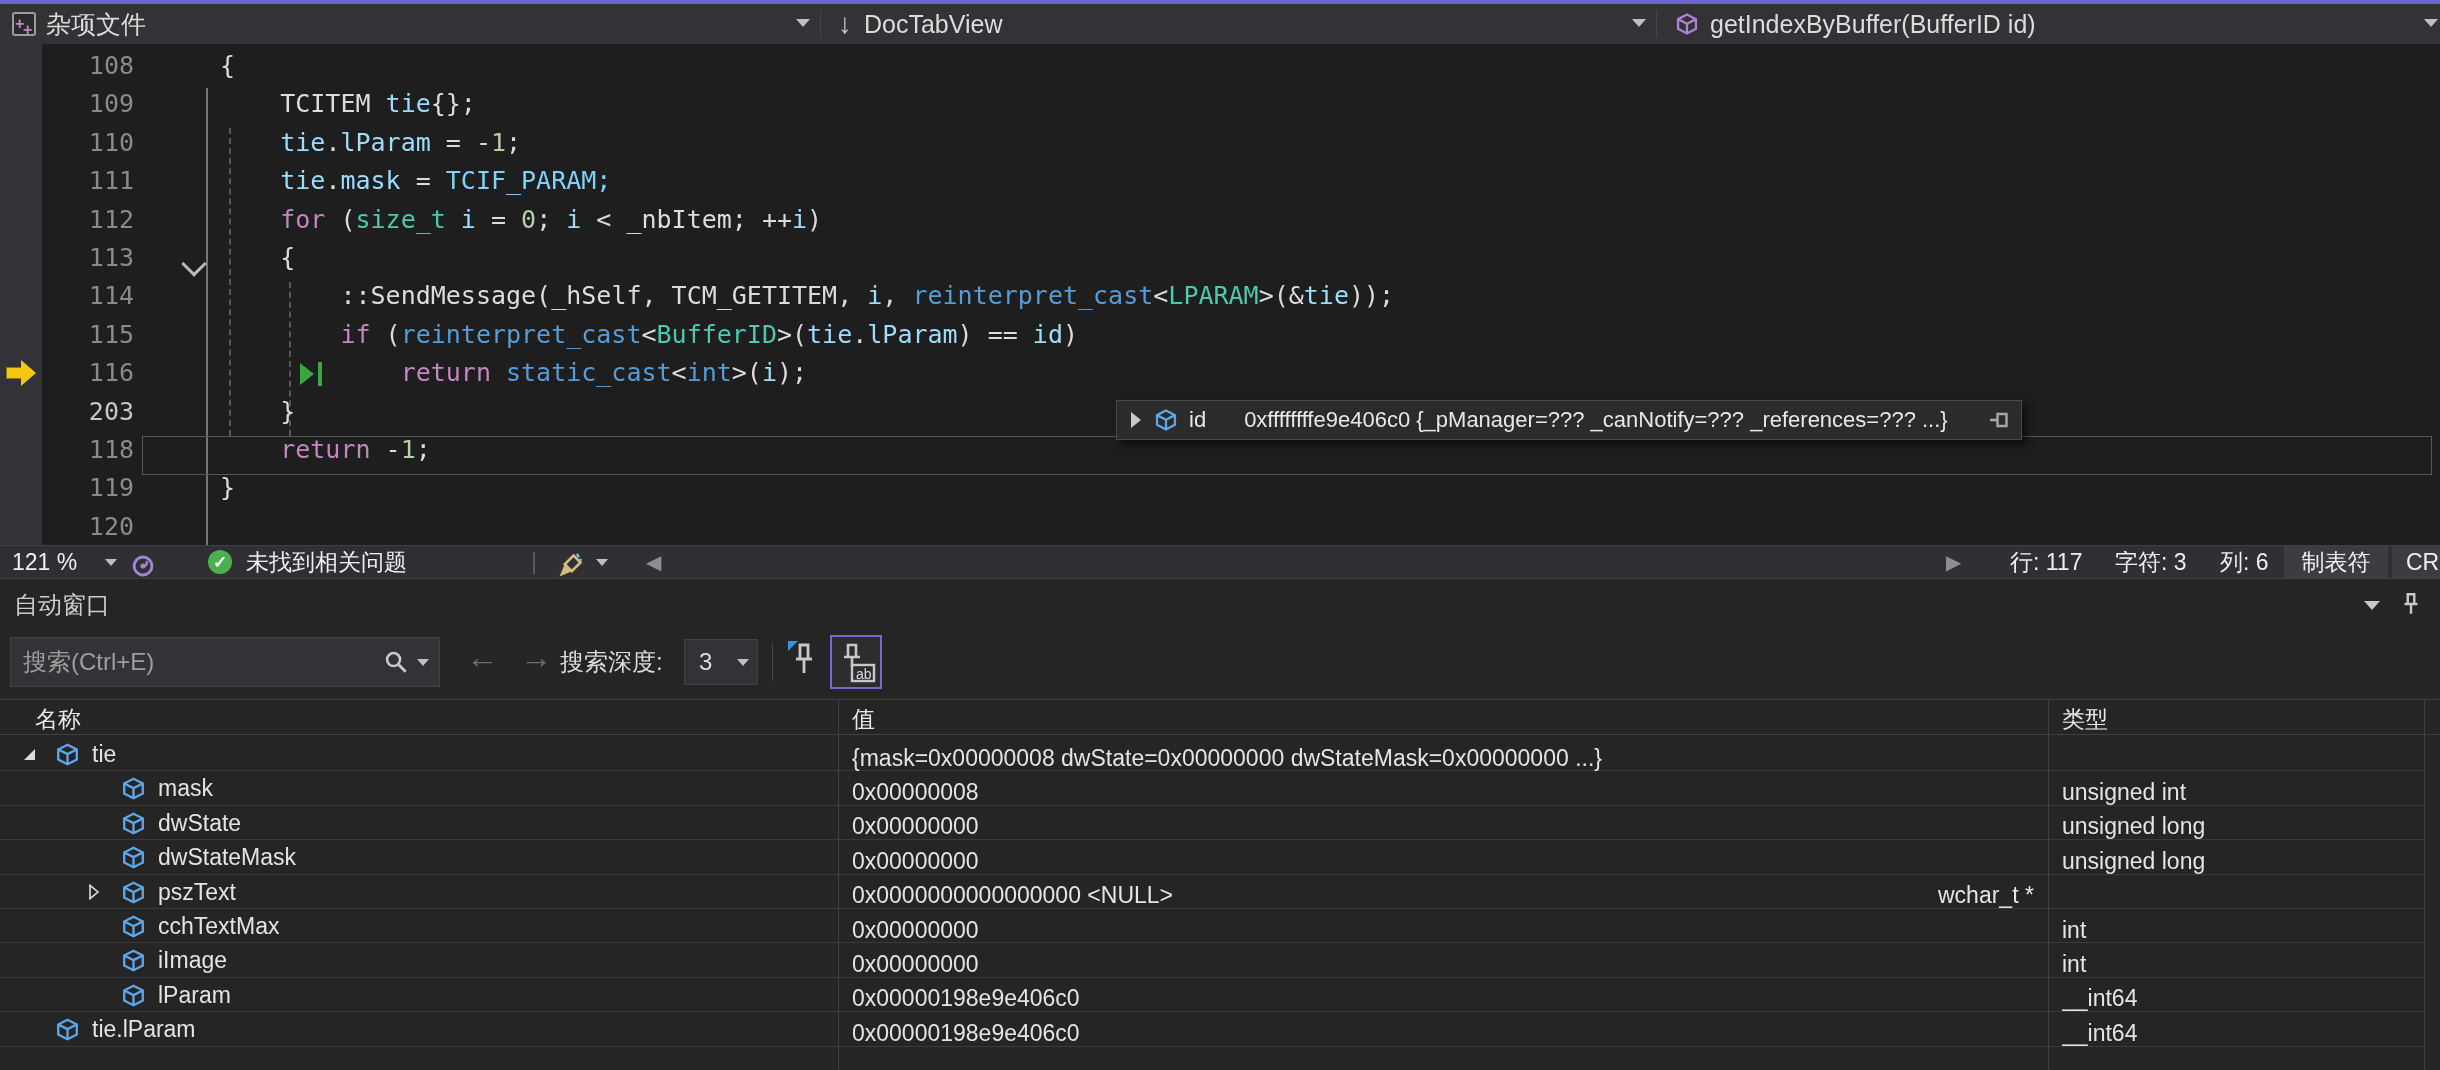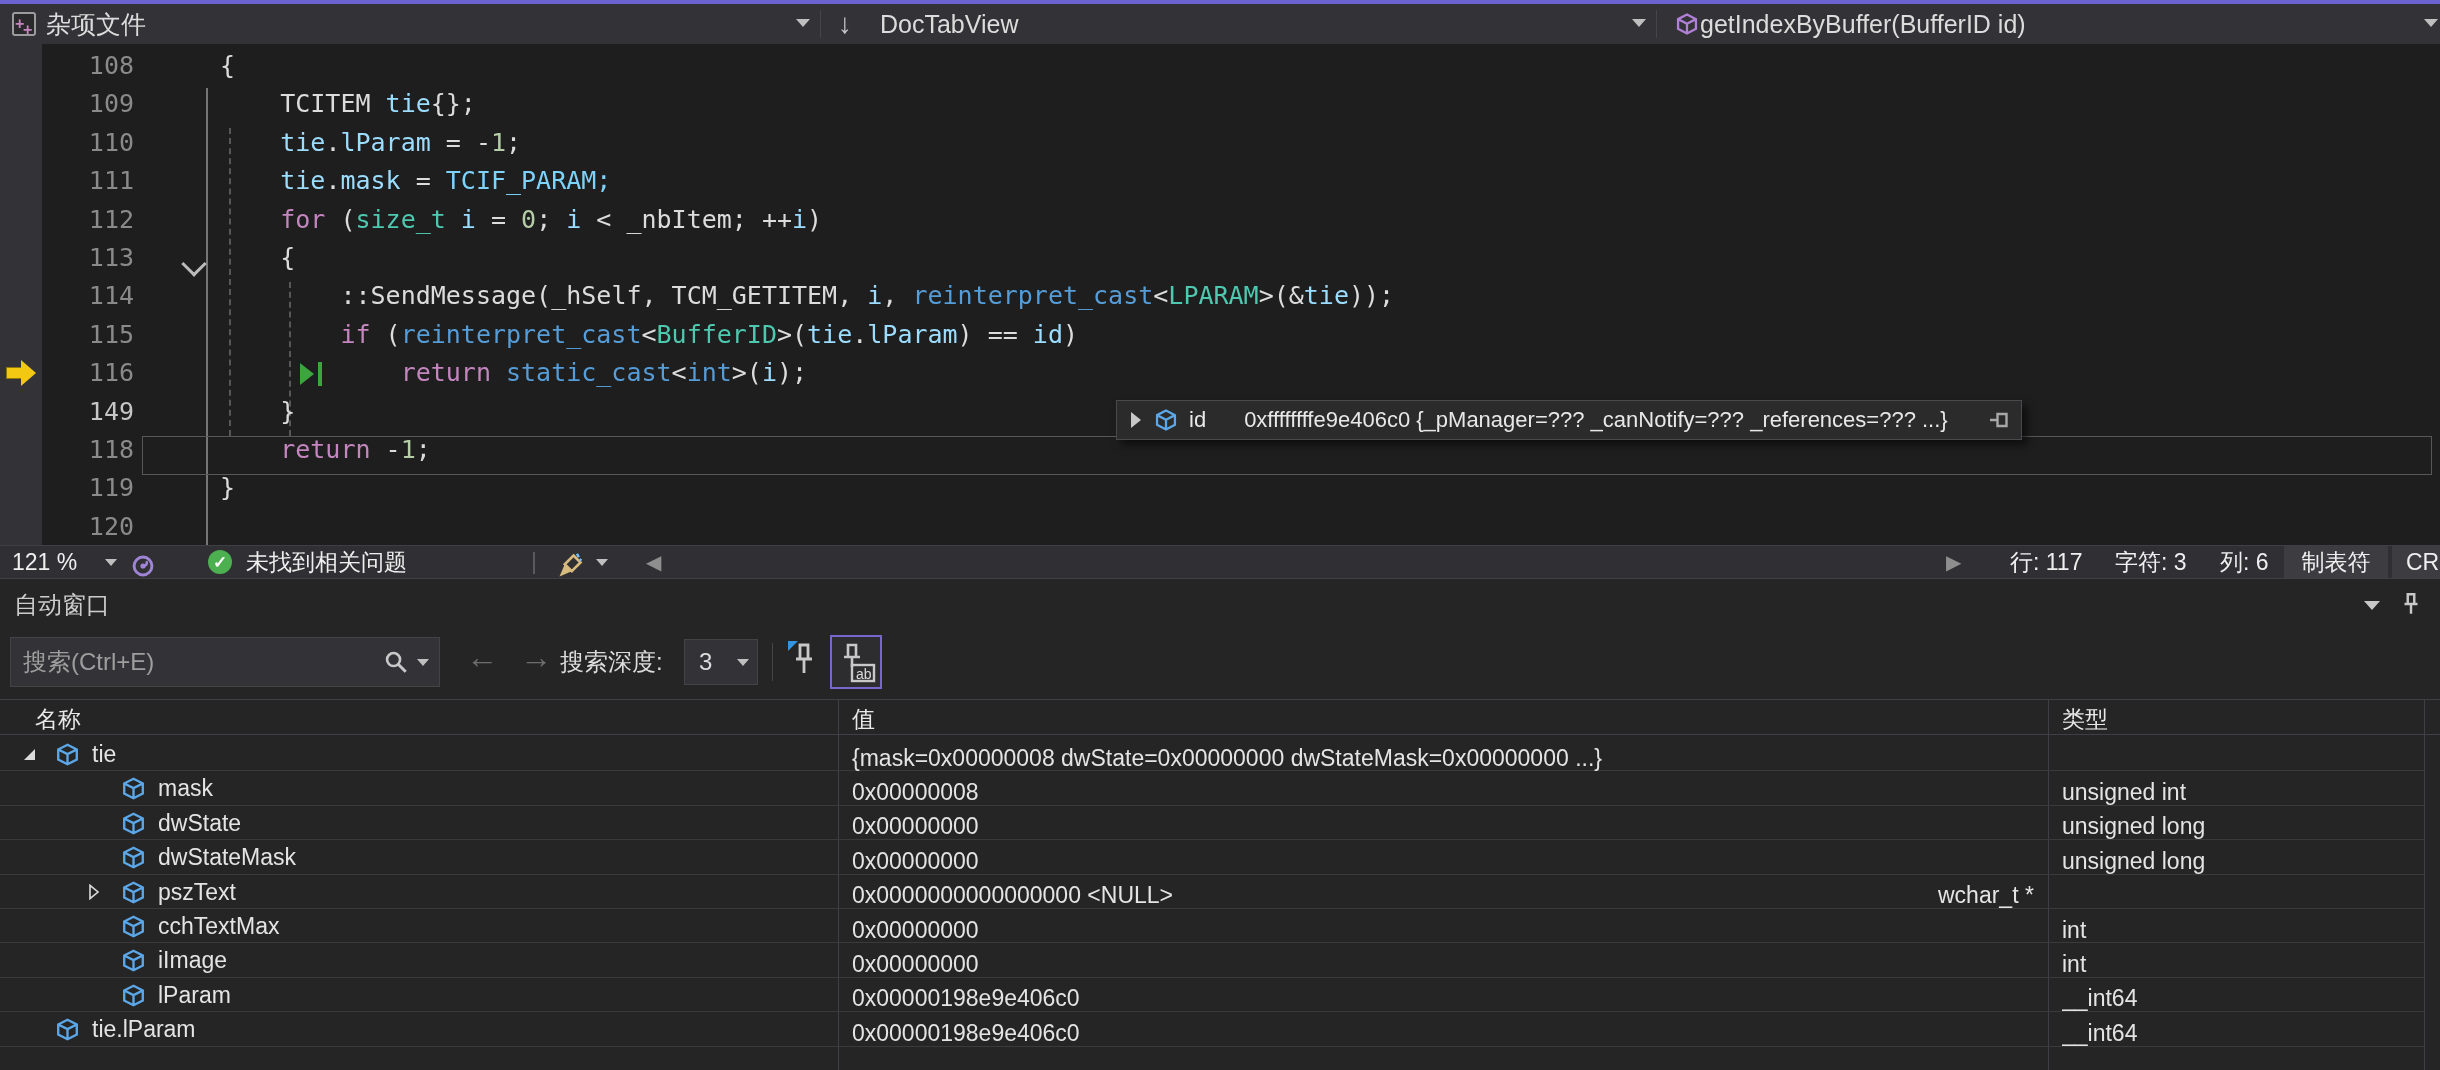--- a/index.html
+++ b/index.html
@@ -92,30 +92,30 @@
           <span style="left:1px;top:2px;">+</span>
           <span style="left:9px;top:8px;">+</span>
         </span>
       <span style="margin-left:10px;">杂项文件</span>
     </div>
     <div class="nav-caret" style="left:796px;"></div>
     <div class="nav-div" style="left:820px;"></div>
 
     <div class="nav-item" style="left:838px;">
       <span class="down-arrow-glyph">↓</span>
-      <span style="margin-left:28px;">DocTabView</span>
+      <span style="margin-left:12px;">DocTabView</span>
     </div>
     <div class="nav-caret" style="left:1632px;"></div>
     <div class="nav-div" style="left:1656px;"></div>
 
     <div class="nav-item" style="left:1674px;">
       <svg width="26" height="26" viewBox="0 0 16 16">
         <path d="M2.5 5 L8 2.2 L13.5 5 L13.5 11 L8 13.8 L2.5 11 Z M2.5 5 L8 7.8 L13.5 5 M8 7.8 L8 13.8" fill="none" stroke="#B180D7" stroke-width="1.4"></path>
       </svg>
-      <span style="text-align:center;">getIndexByBuffer(BufferID id)</span>
+      <span style="margin-left:10px;text-align:center;">getIndexByBuffer(BufferID id)</span>
     </div>
     <div class="nav-caret" style="left:2424px;"></div>
   </div>
 
   <div class="editor">
     <div class="glyph-margin"></div>
 
     <div class="guide-solid" style="left:206px; top:44px; height:460px;"></div>
 
     <div class="guide-dash" style="left:229px; top:84px; height:308px;"></div>
@@ -124,21 +124,21 @@
     <div id="code-lines">
         <div class="code-line" style="top: 2px;"><span class="ln">108</span><span class="ct"><span></span><span style="color: rgb(220, 220, 220);">{</span></span></div>
         <div class="code-line" style="top: 40.4px;"><span class="ln">109</span><span class="ct"><span>    </span><span style="color: rgb(220, 220, 220);">TCITEM </span><span style="color: rgb(156, 220, 254);">tie</span><span style="color: rgb(220, 220, 220);">{};</span></span></div>
         <div class="code-line" style="top: 78.8px;"><span class="ln">110</span><span class="ct"><span>    </span><span style="color: rgb(156, 220, 254);">tie</span><span style="color: rgb(220, 220, 220);">.</span><span style="color: rgb(156, 220, 254);">lParam</span><span style="color: rgb(220, 220, 220);"> = -</span><span style="color: rgb(181, 206, 168);">1</span><span style="color: rgb(220, 220, 220);">;</span></span></div>
         <div class="code-line" style="top: 117.2px;"><span class="ln">111</span><span class="ct"><span>    </span><span style="color: rgb(156, 220, 254);">tie</span><span style="color: rgb(220, 220, 220);">.</span><span style="color: rgb(156, 220, 254);">mask</span><span style="color: rgb(220, 220, 220);"> = </span><span style="color: #7dd3fc;">TCIF_PARAM;</span></span></div>
         <div class="code-line" style="top: 155.6px;"><span class="ln">112</span><span class="ct"><span>    </span><span style="color: rgb(197, 134, 192);">for</span><span style="color: rgb(220, 220, 220);"> (</span><span style="color: rgb(78, 201, 176);">size_t</span><span style="color: rgb(220, 220, 220);"> </span><span style="color: rgb(156, 220, 254);">i</span><span style="color: rgb(220, 220, 220);"> = </span><span style="color: rgb(181, 206, 168);">0</span><span style="color: rgb(220, 220, 220);">; </span><span style="color: rgb(156, 220, 254);">i</span><span style="color: rgb(220, 220, 220);"> &lt; </span><span style="color: rgb(220, 220, 220);">_nbItem</span><span style="color: rgb(220, 220, 220);">; ++</span><span style="color: rgb(156, 220, 254);">i</span><span style="color: rgb(220, 220, 220);">)</span></span></div>
         <div class="code-line" style="top: 194px;"><span class="ln">113</span><span class="ct"><span>    </span><span style="color: rgb(220, 220, 220);">{</span></span></div>
         <div class="code-line" style="top: 232.4px;"><span class="ln">114</span><span class="ct"><span>        </span><span style="color: rgb(220, 220, 220);">::</span><span style="color: rgb(220, 220, 220);">SendMessage</span><span style="color: rgb(220, 220, 220);">(</span><span style="color: rgb(220, 220, 220);">_hSelf</span><span style="color: rgb(220, 220, 220);">, </span><span style="color: rgb(220, 220, 220);">TCM_GETITEM</span><span style="color: rgb(220, 220, 220);">, </span><span style="color: rgb(156, 220, 254);">i</span><span style="color: rgb(220, 220, 220);">, </span><span style="color: rgb(86, 156, 214);">reinterpret_cast</span><span style="color: rgb(220, 220, 220);">&lt;</span><span style="color: rgb(78, 201, 176);">LPARAM</span><span style="color: rgb(220, 220, 220);">&gt;(&amp;</span><span style="color: rgb(156, 220, 254);">tie</span><span style="color: rgb(220, 220, 220);">));</span></span></div>
         <div class="code-line" style="top: 270.8px;"><span class="ln">115</span><span class="ct"><span>        </span><span style="color: rgb(197, 134, 192);">if</span><span style="color: rgb(220, 220, 220);"> (</span><span style="color: rgb(86, 156, 214);">reinterpret_cast</span><span style="color: rgb(220, 220, 220);">&lt;</span><span style="color: rgb(78, 201, 176);">BufferID</span><span style="color: rgb(220, 220, 220);">&gt;(</span><span style="color: rgb(156, 220, 254);">tie</span><span style="color: rgb(220, 220, 220);">.</span><span style="color: rgb(156, 220, 254);">lParam</span><span style="color: rgb(220, 220, 220);">) == </span><span style="color: rgb(156, 220, 254);">id</span><span style="color: rgb(220, 220, 220);">)</span></span></div>
         <div class="code-line" style="top: 309.2px;"><span class="ln">116</span><span class="ct"><span>            </span><span style="color: rgb(197, 134, 192);">return</span><span style="color: rgb(220, 220, 220);"> </span><span style="color: rgb(86, 156, 214);">static_cast</span><span style="color: rgb(220, 220, 220);">&lt;</span><span style="color: rgb(86, 156, 214);">int</span><span style="color: rgb(220, 220, 220);">&gt;(</span><span style="color: rgb(156, 220, 254);">i</span><span style="color: rgb(220, 220, 220);">);</span></span></div>
-        <div class="code-line" style="top: 347.6px;"><span class="ln active">149</span><span class="ct"><span>    </span><span style="color: rgb(220, 220, 220);">}</span></span></div>
+        <div class="code-line" style="top: 347.6px;"><span class="ln active">203</span><span class="ct"><span>    </span><span style="color: rgb(220, 220, 220);">}</span></span></div>
         <div class="code-line" style="top: 386px;"><span class="ln">118</span><span class="ct"><span>    </span><span style="color: rgb(197, 134, 192);">return</span><span style="color: rgb(220, 220, 220);"> -</span><span style="color: rgb(181, 206, 168);">1</span><span style="color: rgb(220, 220, 220);">;</span></span></div>
         <div class="code-line" style="top: 424.4px;"><span class="ln">119</span><span class="ct"><span></span><span style="color: rgb(220, 220, 220);">}</span></span></div>
         <div class="code-line" style="top: 462.8px;"><span class="ln">120</span><span class="ct"><span></span></span></div>
       </div>
 
     <div class="fold-chevron" style="top:211px;"></div>
     <div class="exec-arrow" style="top:316px;">
       <div class="shaft"></div>
         <div class="head"></div>
     </div>

